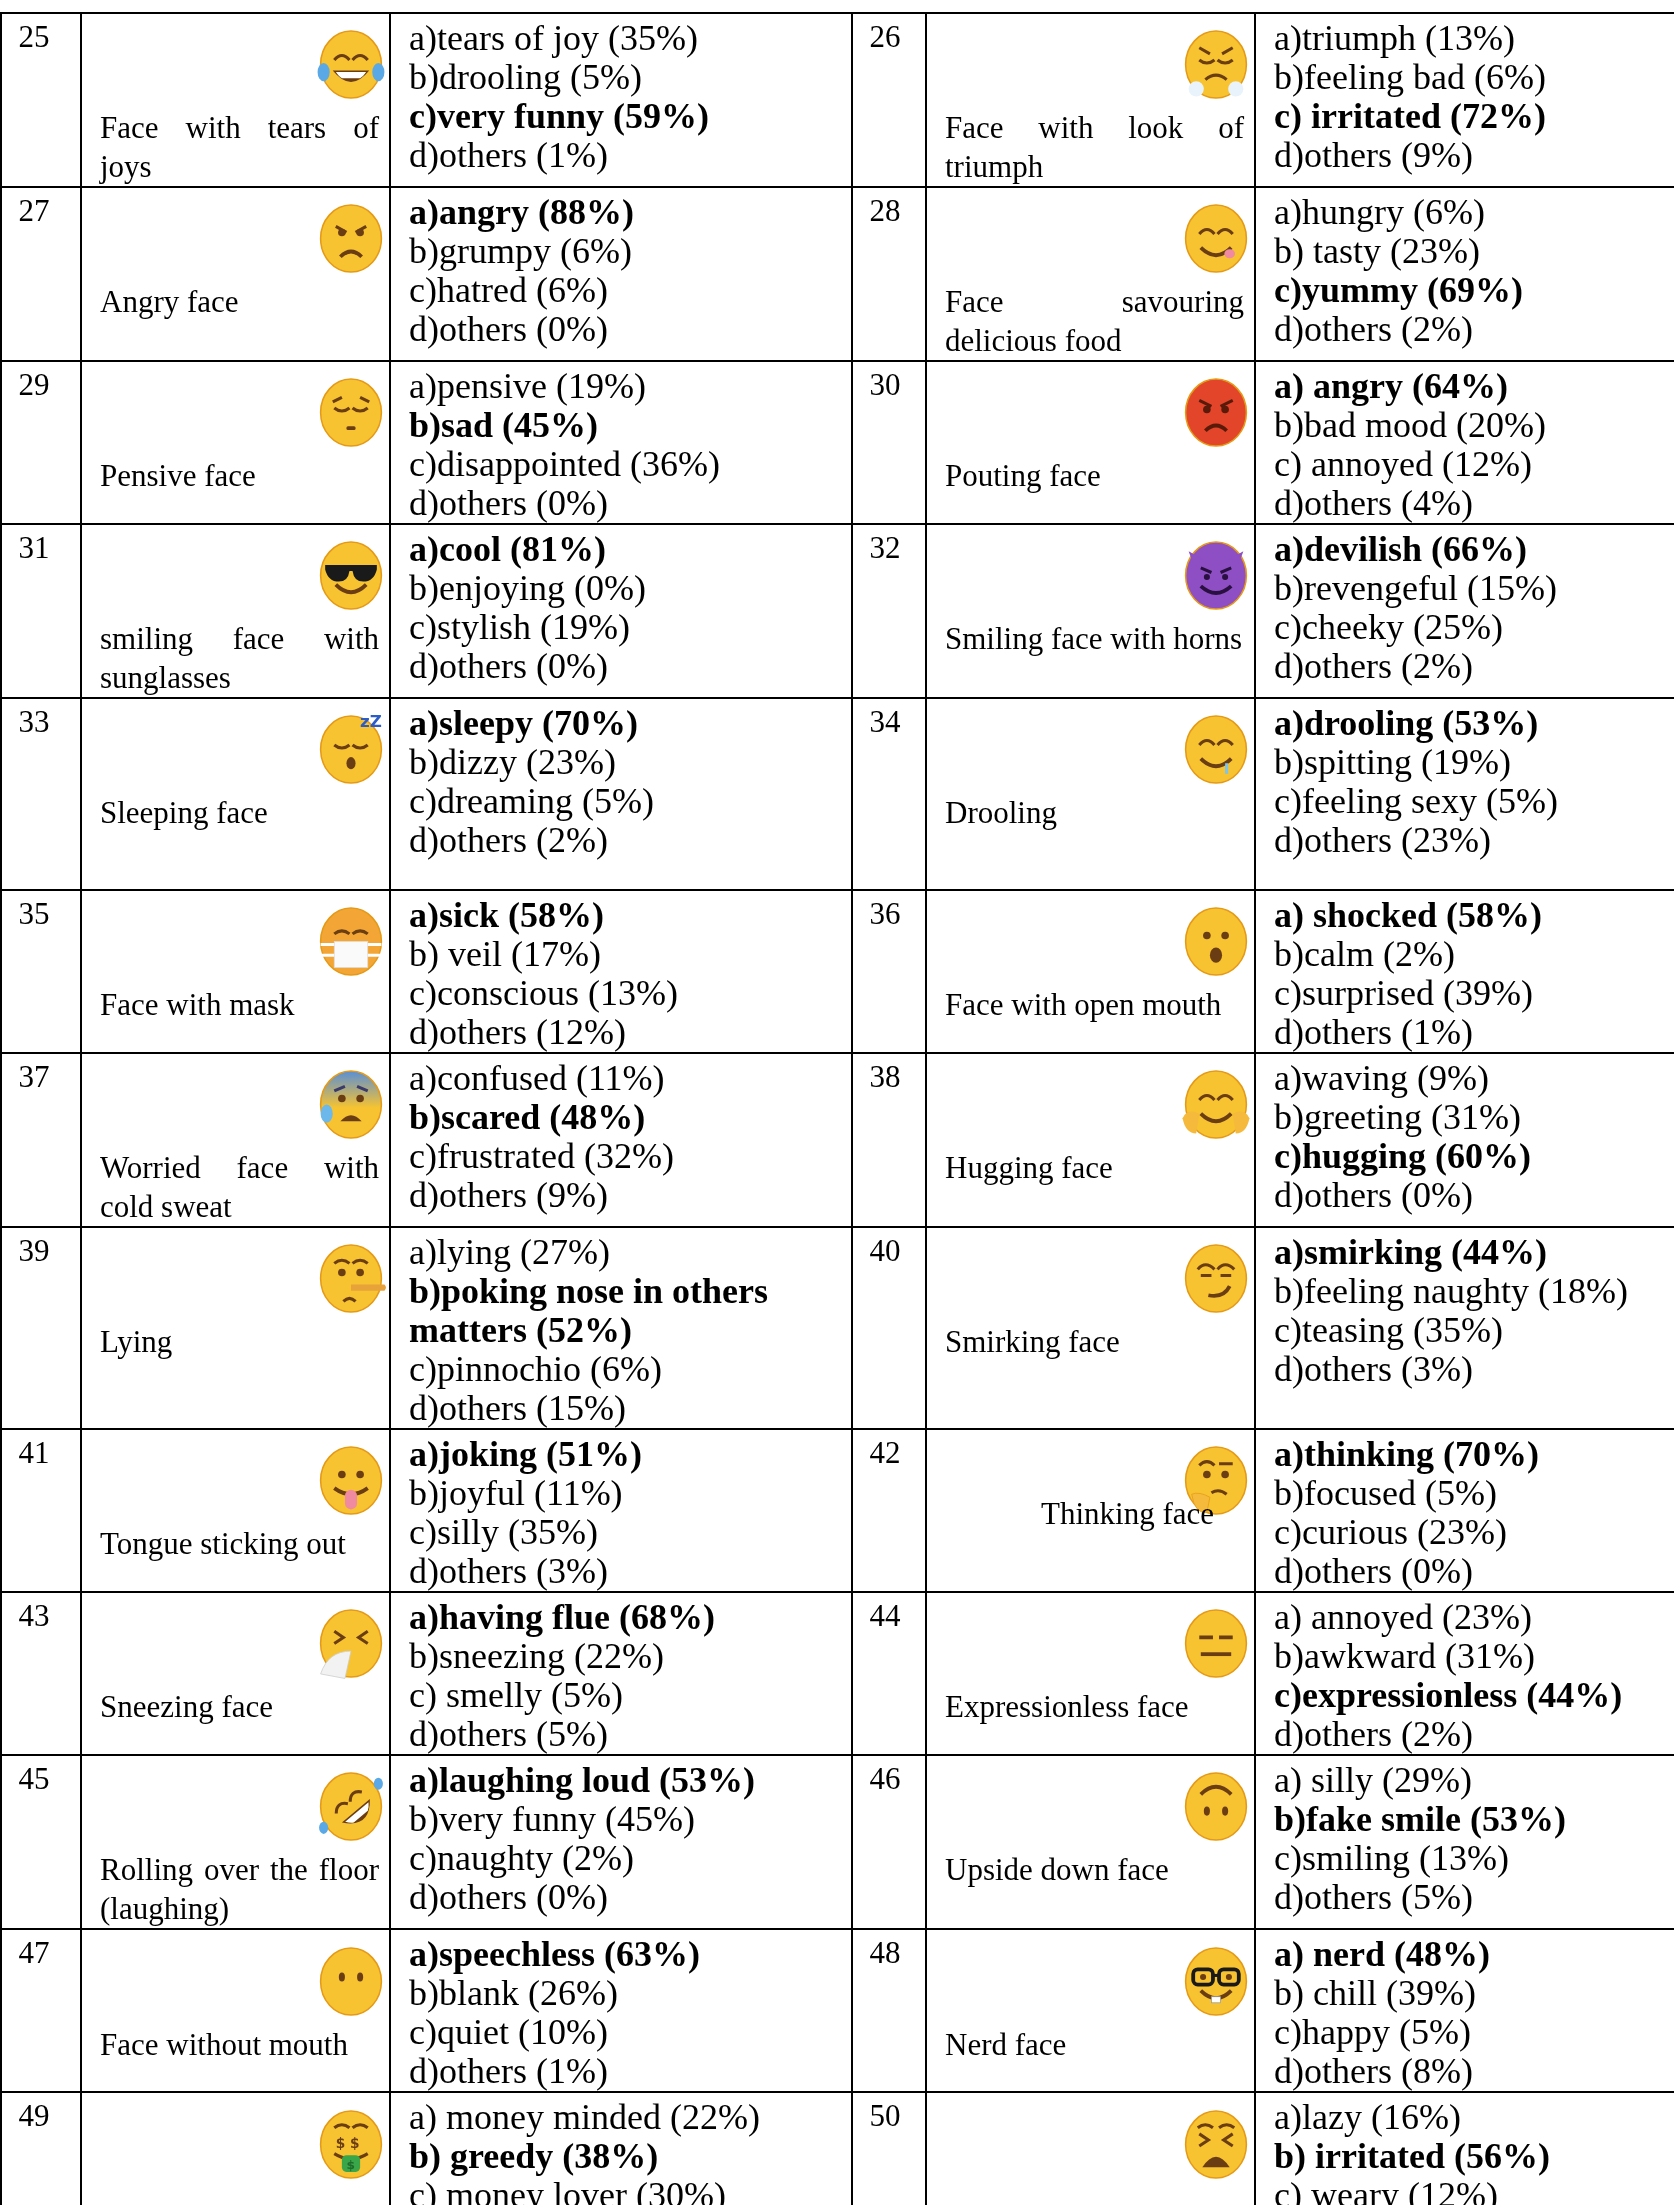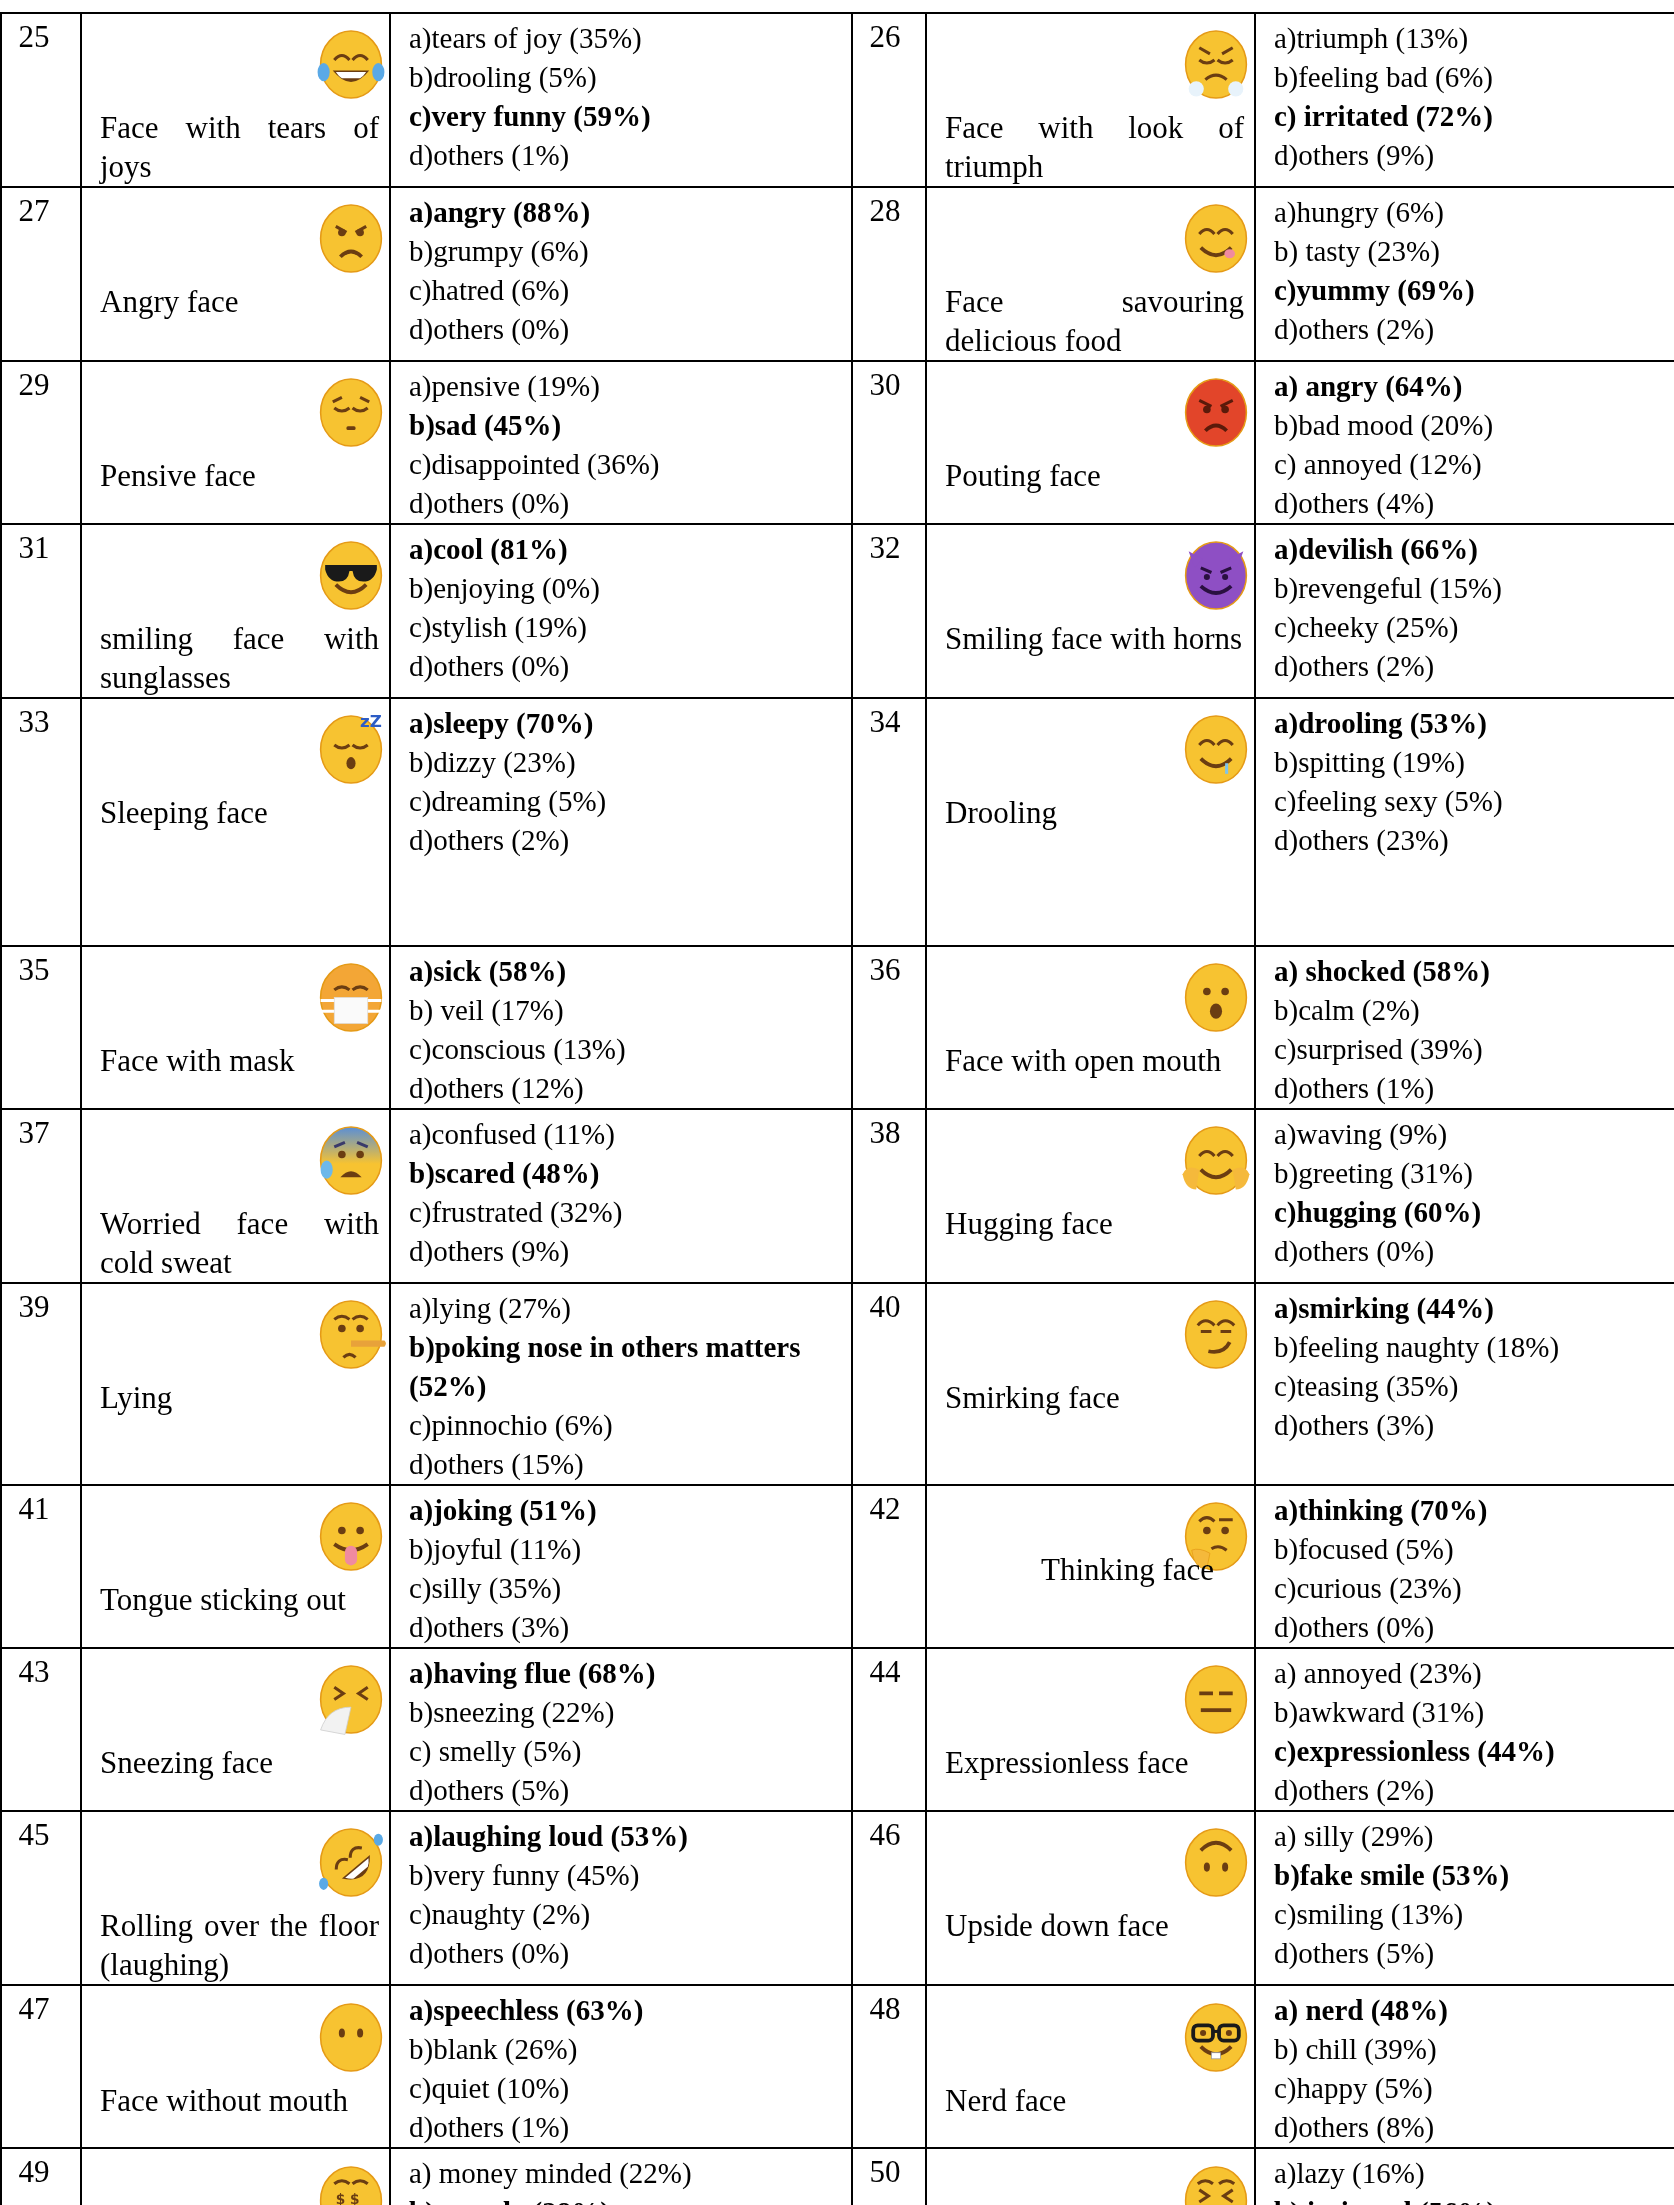--- a/index.html
+++ b/index.html
@@ -11,21 +11,21 @@
   col.c-num { width: 80px; }
   col.c-emoji { width: 309px; }
   col.c-opts { width: 462px; }
   col.c-num2 { width: 74px; }
   col.c-emoji2 { width: 329px; }
   col.c-opts2 { width: 420px; }
   .num { font-size: 31px; line-height: 36px; padding: 5px 0 0 16.4px !important; }
   .emoji-cell { position: relative; }
   .emoji-icon { display: block; margin: 8.2px 0 0 20px; text-align: right; }
   .emoji-name { font-size: 31px; line-height: 39px; padding: 0 10px 0 18px; text-align: justify; }
-  .opts { font-size: 29px; line-height: 39px; padding: 5px 10px 0 18px !important; }
+  .opts { font-size: 36px; line-height: 39px; padding: 5px 10px 0 18px !important; }
   .opt { display: block; white-space: normal; }
   .opt.bold { font-weight: bold; }
   .emoji-cell.r .emoji-icon { margin-left: 18px; }
   .emoji-cell.r .emoji-name { padding-left: 18px; }
   .inline-name { position: absolute; left: 114px; top: 66px; font-size: 31px; }
 </style>
 </head>
 <body>
 
 <table class="emoji-table">
@@ -227,21 +227,21 @@
             </svg></span>
           <div class="emoji-name">Smiling face with horns</div>
         </td>
         <td class="opts">
           <span class="opt bold">a)devilish (66%)</span>
           <span class="opt">b)revengeful (15%)</span>
           <span class="opt">c)cheeky (25%)</span>
           <span class="opt">d)others (2%)</span>
         </td>
       </tr>
-      <tr style="height: 248px;">
+      <tr style="height: 192px;">
         <td class="num">33</td>
         <td class="emoji-cell">
           <span class="emoji-icon"><svg width="76" height="82" viewBox="0 0 100 100">
               <defs>
                 <linearGradient id="gradBlue" x1="0" y1="0" x2="0" y2="1">
                   <stop offset="0" stop-color="#5a8fd6"></stop>
                   <stop offset="0.55" stop-color="#f7c331"></stop>
                 </linearGradient>
               </defs>
               <ellipse cx="50" cy="52" rx="40" ry="44" fill="#f7c331" stroke="#e59a16" stroke-width="2"></ellipse>

